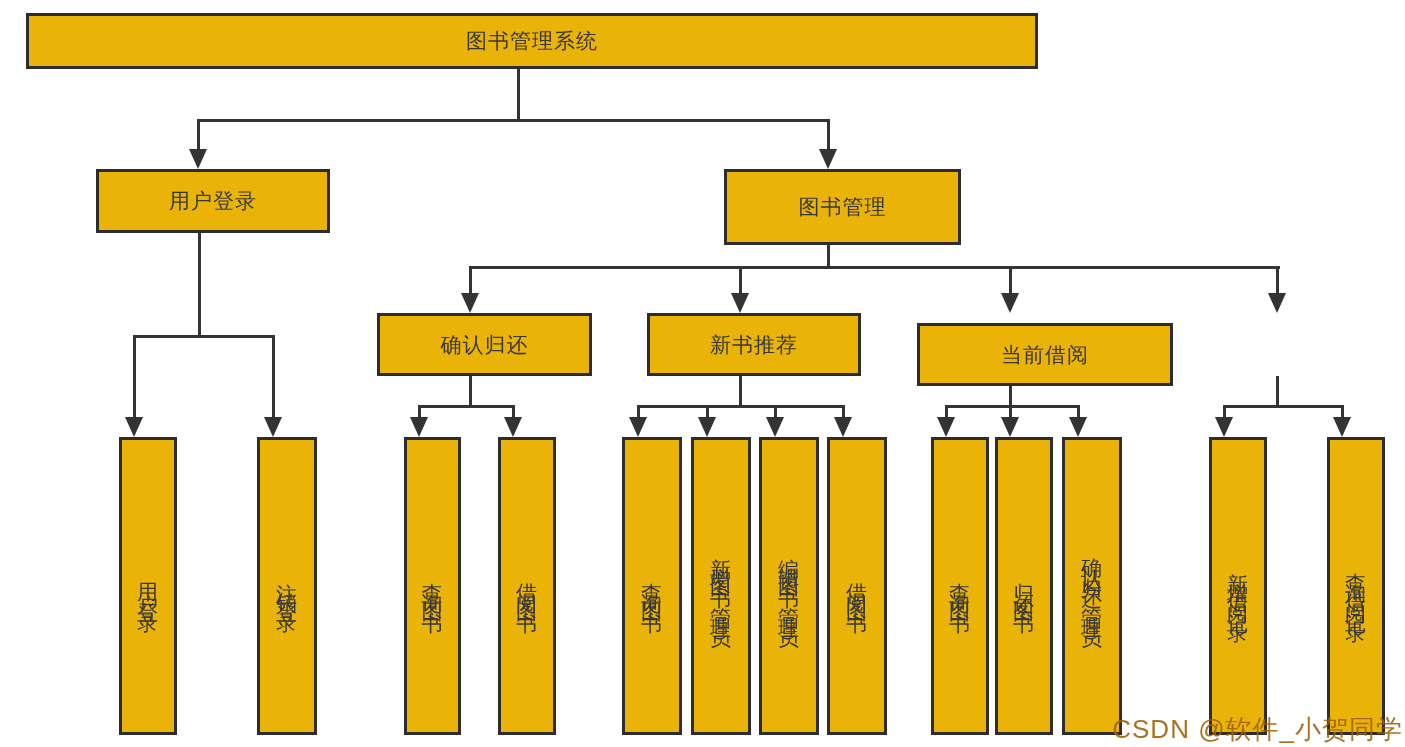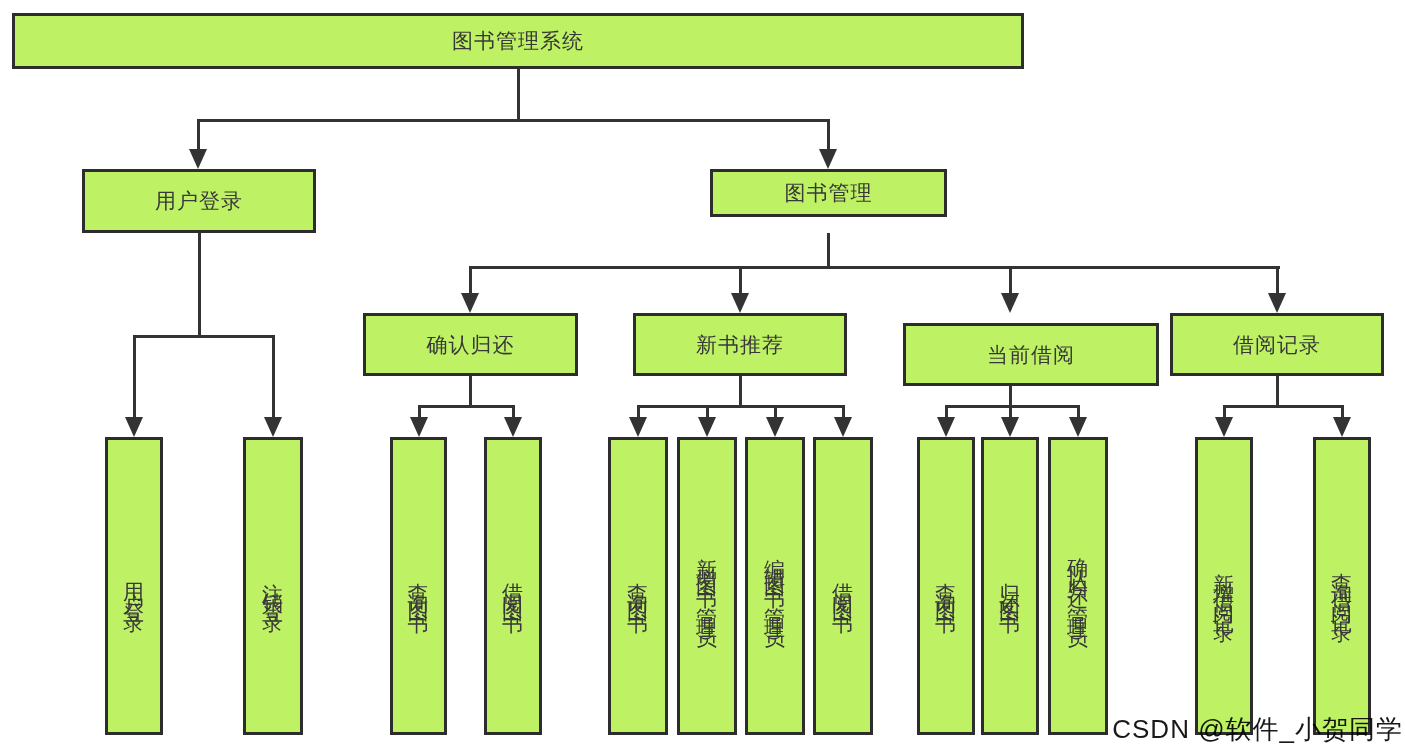--- a/index.html
+++ b/index.html
@@ -2,41 +2,42 @@
 <html><head>
 <meta charset="utf-8">
 <style>
   html,body{margin:0;padding:0;background:#ffffff;}
   .stage{
     position:relative;width:1405px;height:747px;background:#ffffff;
     overflow:hidden;font-family:"Liberation Sans",sans-serif;
   }
   
   .bx{
-    position:absolute;box-sizing:border-box;background:#bef264;
+    position:absolute;box-sizing:border-box;background:#eab308;
     border:3px solid #2d2d2d;display:flex;align-items:center;justify-content:center;
     z-index:2;
+    margin-left:14px;
   }
   .bx span{
     color:#383838;font-size:21px;letter-spacing:1px;white-space:nowrap;
   }
   .bx.vert span{
     writing-mode:vertical-rl;text-orientation:mixed;
     letter-spacing:10px;line-height:1;white-space:normal;
   }
   
   .vl{position:absolute;width:3px;background:#333333;z-index:1;}
   .hl{position:absolute;height:3px;background:#333333;z-index:1;}
   .ar{position:absolute;width:0;height:0;z-index:1;
       border-left:9px solid transparent;border-right:9px solid transparent;
       border-top:20px solid #333333;}
   
   .wm{
     position:absolute;right:2px;top:712px;z-index:5;
-    color:#000000;font-size:26px;letter-spacing:1px;opacity:.9;white-space:nowrap;
+    color:#a16207;font-size:26px;letter-spacing:1px;opacity:.9;white-space:nowrap;
   }
 </style>
 </head>
 <body>
 
 <div class="stage">
 
   <div class="vl" style="left:517px;top:69px;height:52px"></div>
   <div class="hl" style="left:197px;top:119px;width:633px"></div>
   <div class="vl" style="left:197px;top:119px;height:32px"></div>
@@ -96,35 +97,32 @@
   <div class="vl" style="left:1341px;top:405px;height:12px"></div>
   <div class="ar" style="left:1333px;top:417px"></div>
 
   <div class="bx" style="left:12px;top:13px;width:1012px;height:56px">
     <span>图书管理系统</span>
   </div>
 
   <div class="bx" style="left:82px;top:169px;width:234px;height:64px">
     <span>用户登录</span>
   </div>
-  <div class="bx" style="left:710px;top:169px;width:237px;height:48px">
+  <div class="bx" style="left:710px;top:169px;width:237px;height:76px">
     <span>图书管理</span>
   </div>
 
   <div class="bx" style="left:363px;top:313px;width:215px;height:63px">
     <span>确认归还</span>
   </div>
   <div class="bx" style="left:633px;top:313px;width:214px;height:63px">
     <span>新书推荐</span>
   </div>
   <div class="bx" style="left:903px;top:323px;width:256px;height:63px">
     <span>当前借阅</span>
-  </div>
-  <div class="bx" style="left:1170px;top:313px;width:214px;height:63px">
-    <span>借阅记录</span>
   </div>
 
   <div class="bx vert" style="left:105px;top:437px;width:58px;height:298px">
     <span>用户登录</span>
   </div>
   <div class="bx vert" style="left:243px;top:437px;width:60px;height:298px">
     <span>注销登录</span>
   </div>
 
   <div class="bx vert" style="left:390px;top:437px;width:57px;height:298px">

